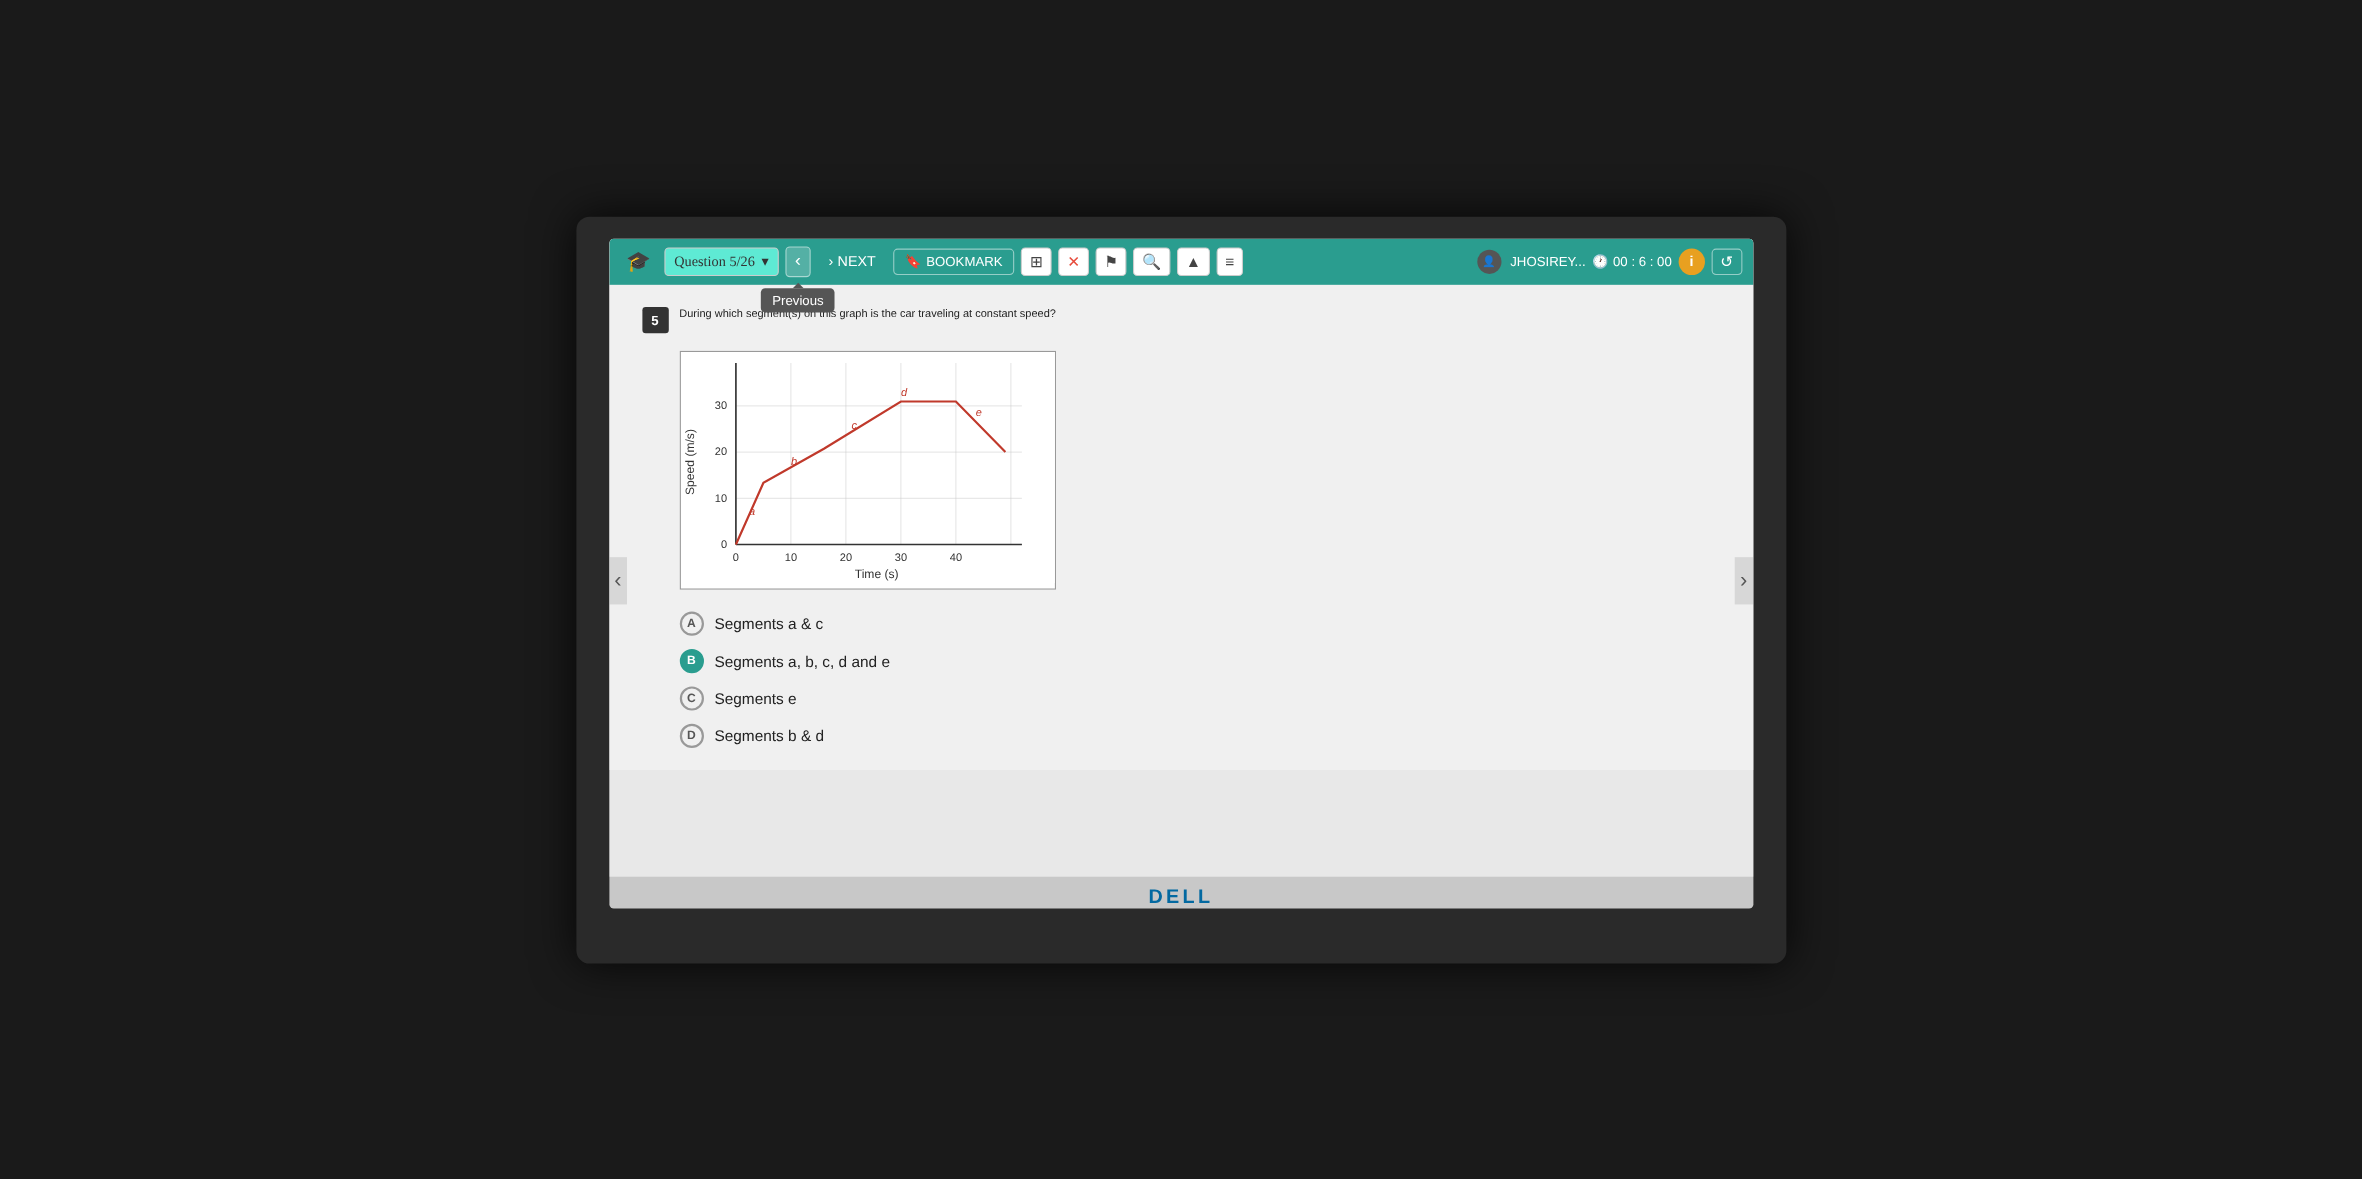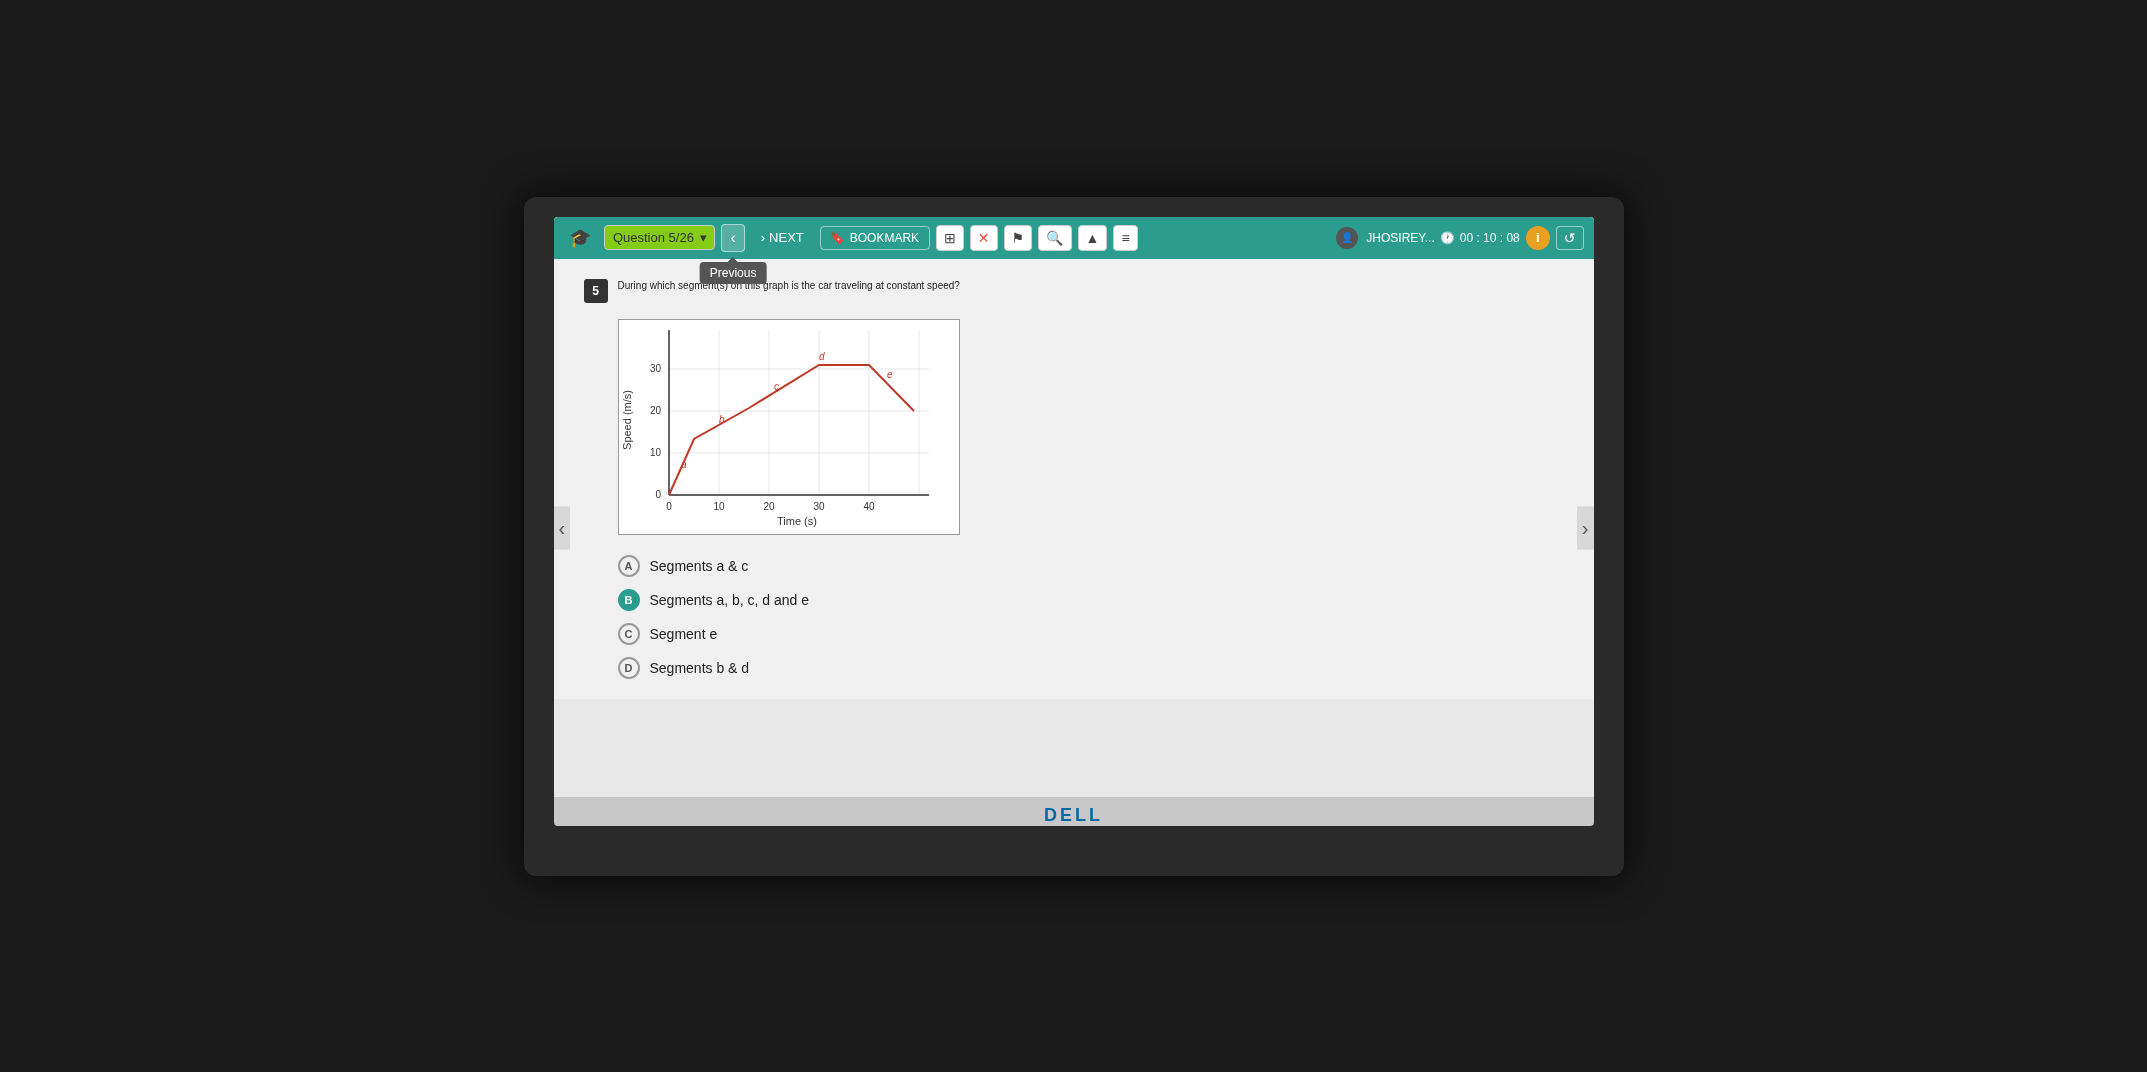--- a/index.html
+++ b/index.html
@@ -45,30 +45,31 @@
       color: white;
       font-size: 16px;
       cursor: pointer;
       padding: 4px 6px;
       border-radius: 3px;
       display: flex;
       align-items: center;
       justify-content: center;
     }
     .question-select {
-      background: #84cc16;
+      background: #5eead4;
       border: 1px solid #ccc;
       border-radius: 4px;
       padding: 4px 8px;
       font-size: 13px;
       cursor: pointer;
       display: flex;
       align-items: center;
       gap: 6px;
       color: #333;
+      font-family: Liberation Serif, serif;
     }
     .prev-btn {
       background: rgba(255,255,255,0.2);
       border: 1px solid rgba(255,255,255,0.5);
       border-radius: 4px;
       color: white;
       padding: 4px 8px;
       cursor: pointer;
       font-size: 16px;
       position: relative;
@@ -329,21 +330,21 @@
 
         <div class="spacer"></div>
 
         <div class="user-info">
           <div class="user-avatar">👤</div>
           <span>JHOSIREY...</span>
         </div>
 
         <div class="timer">
           <span>🕐</span>
-          <span>00 : 10 : 08</span>
+          <span>00 : 6 : 00</span>
         </div>
 
         <button class="info-btn">
           <span>i</span>
         </button>
         <button class="refresh-btn">
           <span>↺</span>
         </button>
       </div>
 
@@ -409,21 +410,21 @@
             <div class="answer-option">
               <div class="option-circle">A</div>
               <span>Segments a &amp; c</span>
             </div>
             <div class="answer-option">
               <div class="option-circle selected">B</div>
               <span>Segments a, b, c, d and e</span>
             </div>
             <div class="answer-option">
               <div class="option-circle">C</div>
-              <span>Segment e</span>
+              <span>Segments e</span>
             </div>
             <div class="answer-option">
               <div class="option-circle">D</div>
               <span>Segments  b &amp; d</span>
             </div>
           </div>
 
         </div>
       </div>
 

